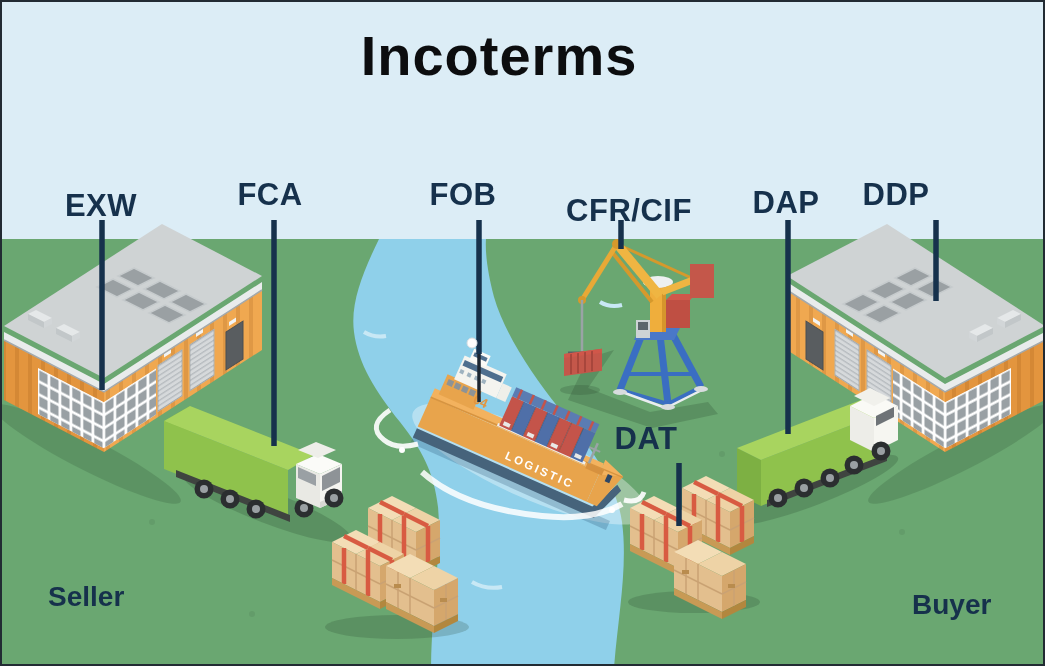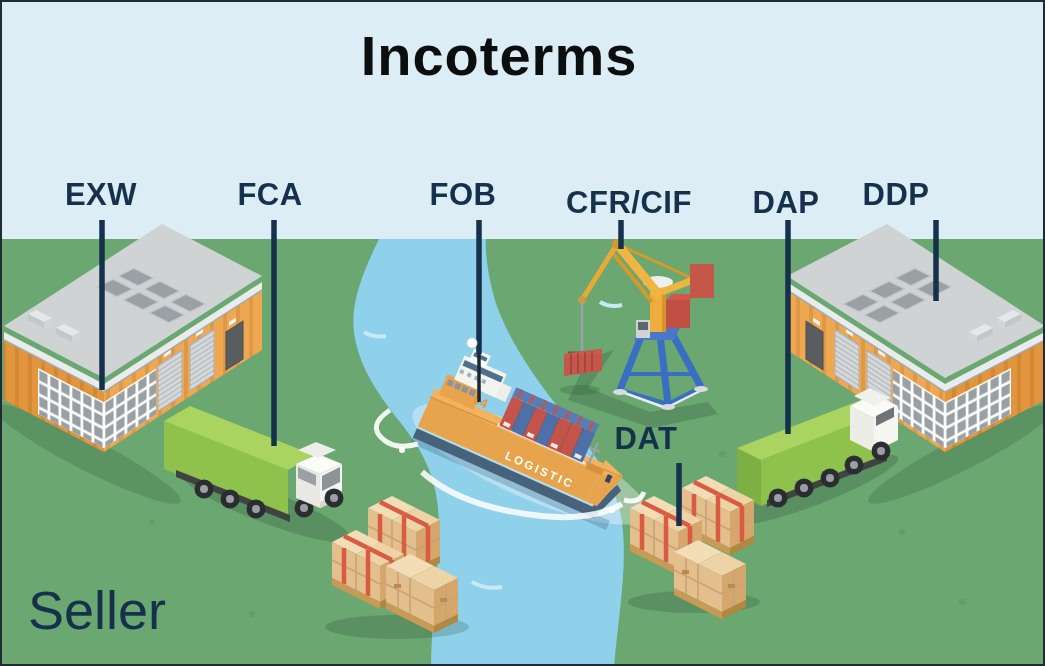--- a/index.html
+++ b/index.html
@@ -11,21 +11,21 @@
   .stage svg{position:absolute;left:0;top:0;}
   .title{
     position:absolute;transform:translateX(-50%);
     font-weight:800;font-size:56px;line-height:1;color:#0c0d0f;letter-spacing:1px;
   }
   .term{
     position:absolute;transform:translateX(-50%);
     font-weight:700;font-size:31px;line-height:1;color:#16314c;letter-spacing:.5px;
   }
   .role{
-    position:absolute;font-weight:400;font-size:54px;line-height:1;color:#16314c;
+    position:absolute;font-weight:700;font-size:28px;line-height:1;color:#16314c;margin-left:20px;
   }
 </style>
 </head>
 <body>
 
 <div class="stage">
 
 <svg width="1045" height="666" viewBox="0 0 1045 666">
   <defs>
     <pattern id="siding" width="13" height="10" patternUnits="userSpaceOnUse">
@@ -351,23 +351,24 @@
     <line x1="619" y1="218" x2="619" y2="247"></line>
     <line x1="786" y1="218" x2="786" y2="432"></line>
     <line x1="934" y1="218" x2="934" y2="299"></line>
     <line x1="677" y1="461" x2="677" y2="524"></line>
   </g>
   <circle cx="470" cy="341" r="5" fill="#fdfdfd" stroke="#d8dee2"></circle>
 </svg>
 
 <div class="title" style="left:497px;top:26px">Incoterms</div>
 
-<div class="term" style="left:99px;top:177px">EXW</div>
+<div class="term" style="left:99px;top:188px">EXW</div>
 <div class="term" style="left:268px;top:177px">FCA</div>
 <div class="term" style="left:461px;top:177px">FOB</div>
-<div class="term" style="left:627px;top:185px">CFR/CIF</div>
+<div class="term" style="left:627px;top:193px">CFR/CIF</div>
 <div class="term" style="left:784px;top:185px">DAP</div>
 <div class="term" style="left:894px;top:177px">DDP</div>
 <div class="term" style="left:644px;top:421px">DAT</div>
 
 <div class="role" style="left:26px;top:581px">Seller</div>
+<div class="role" style="left:890px;top:589px">Buyer</div>
 
 </div>
 
 </body></html>

